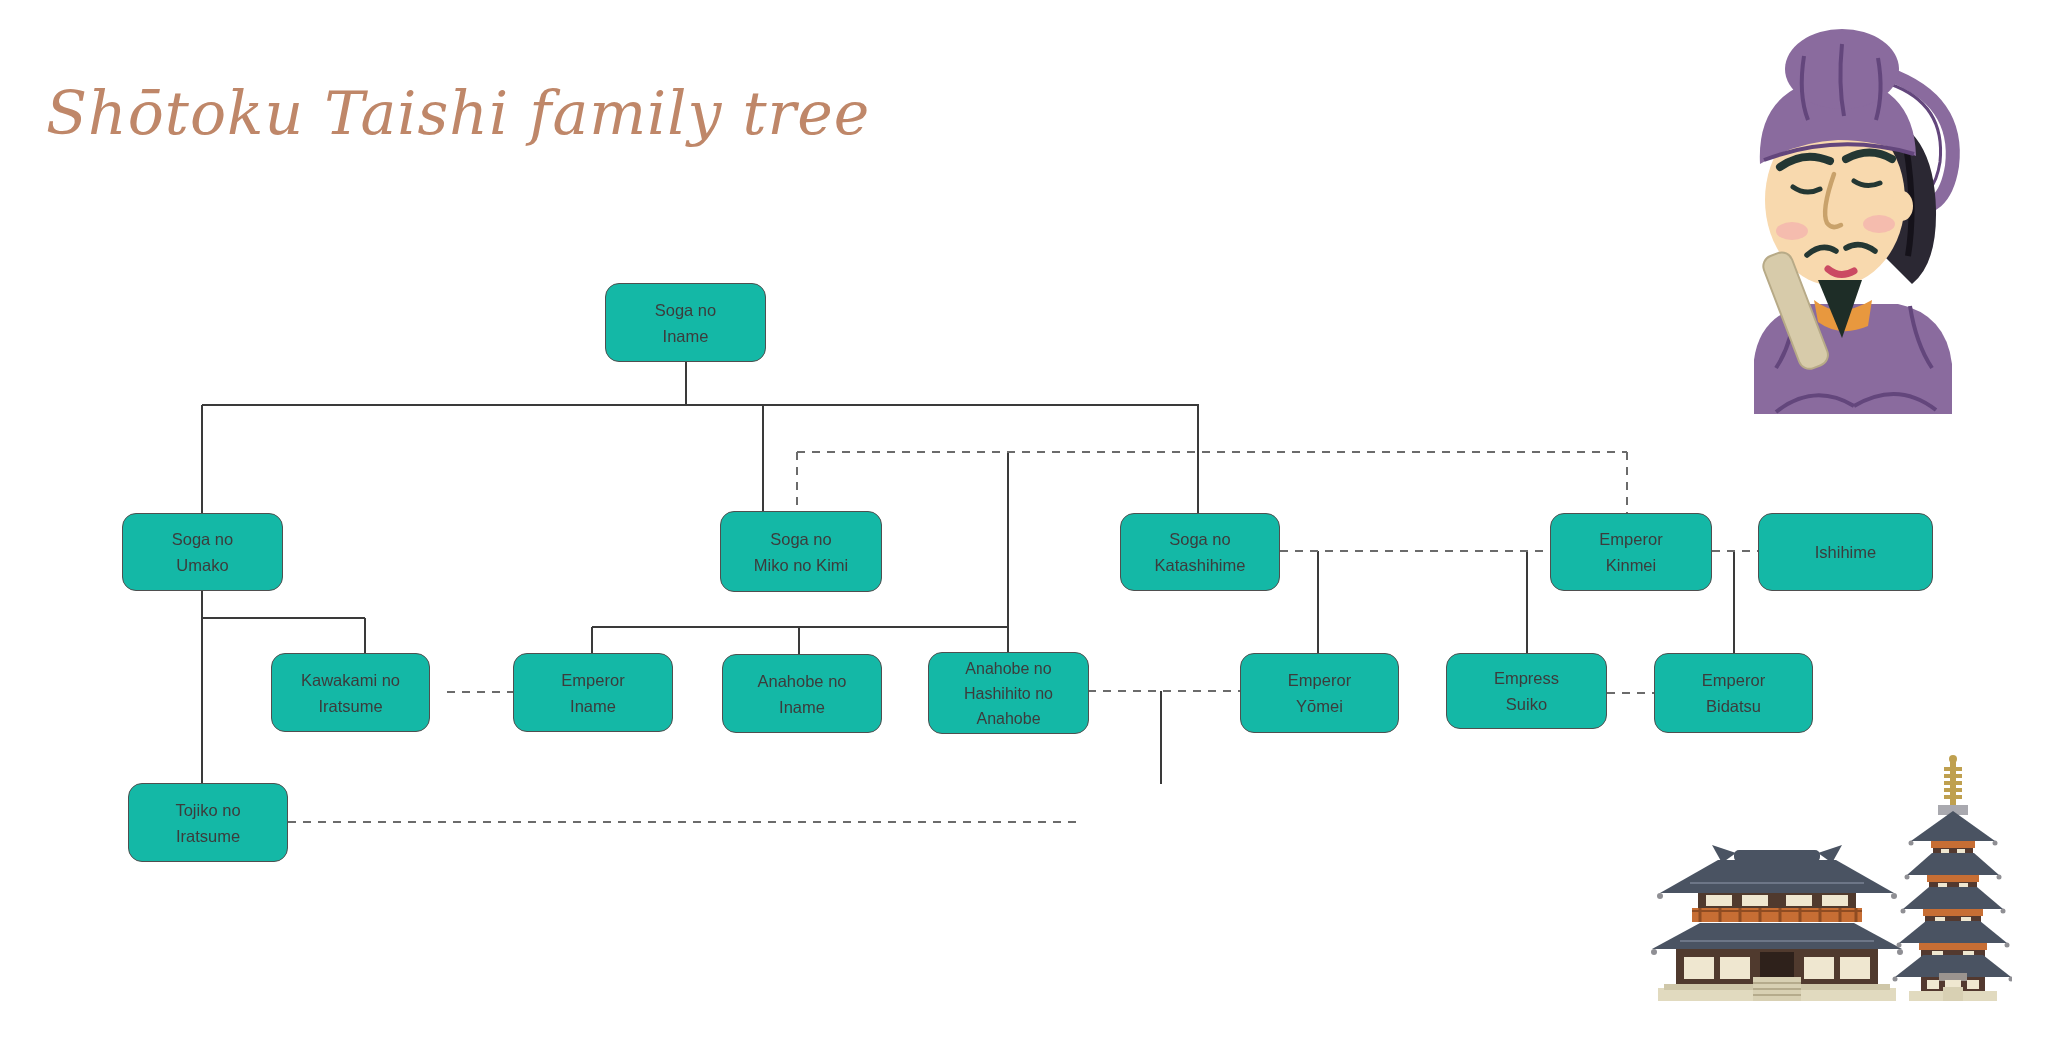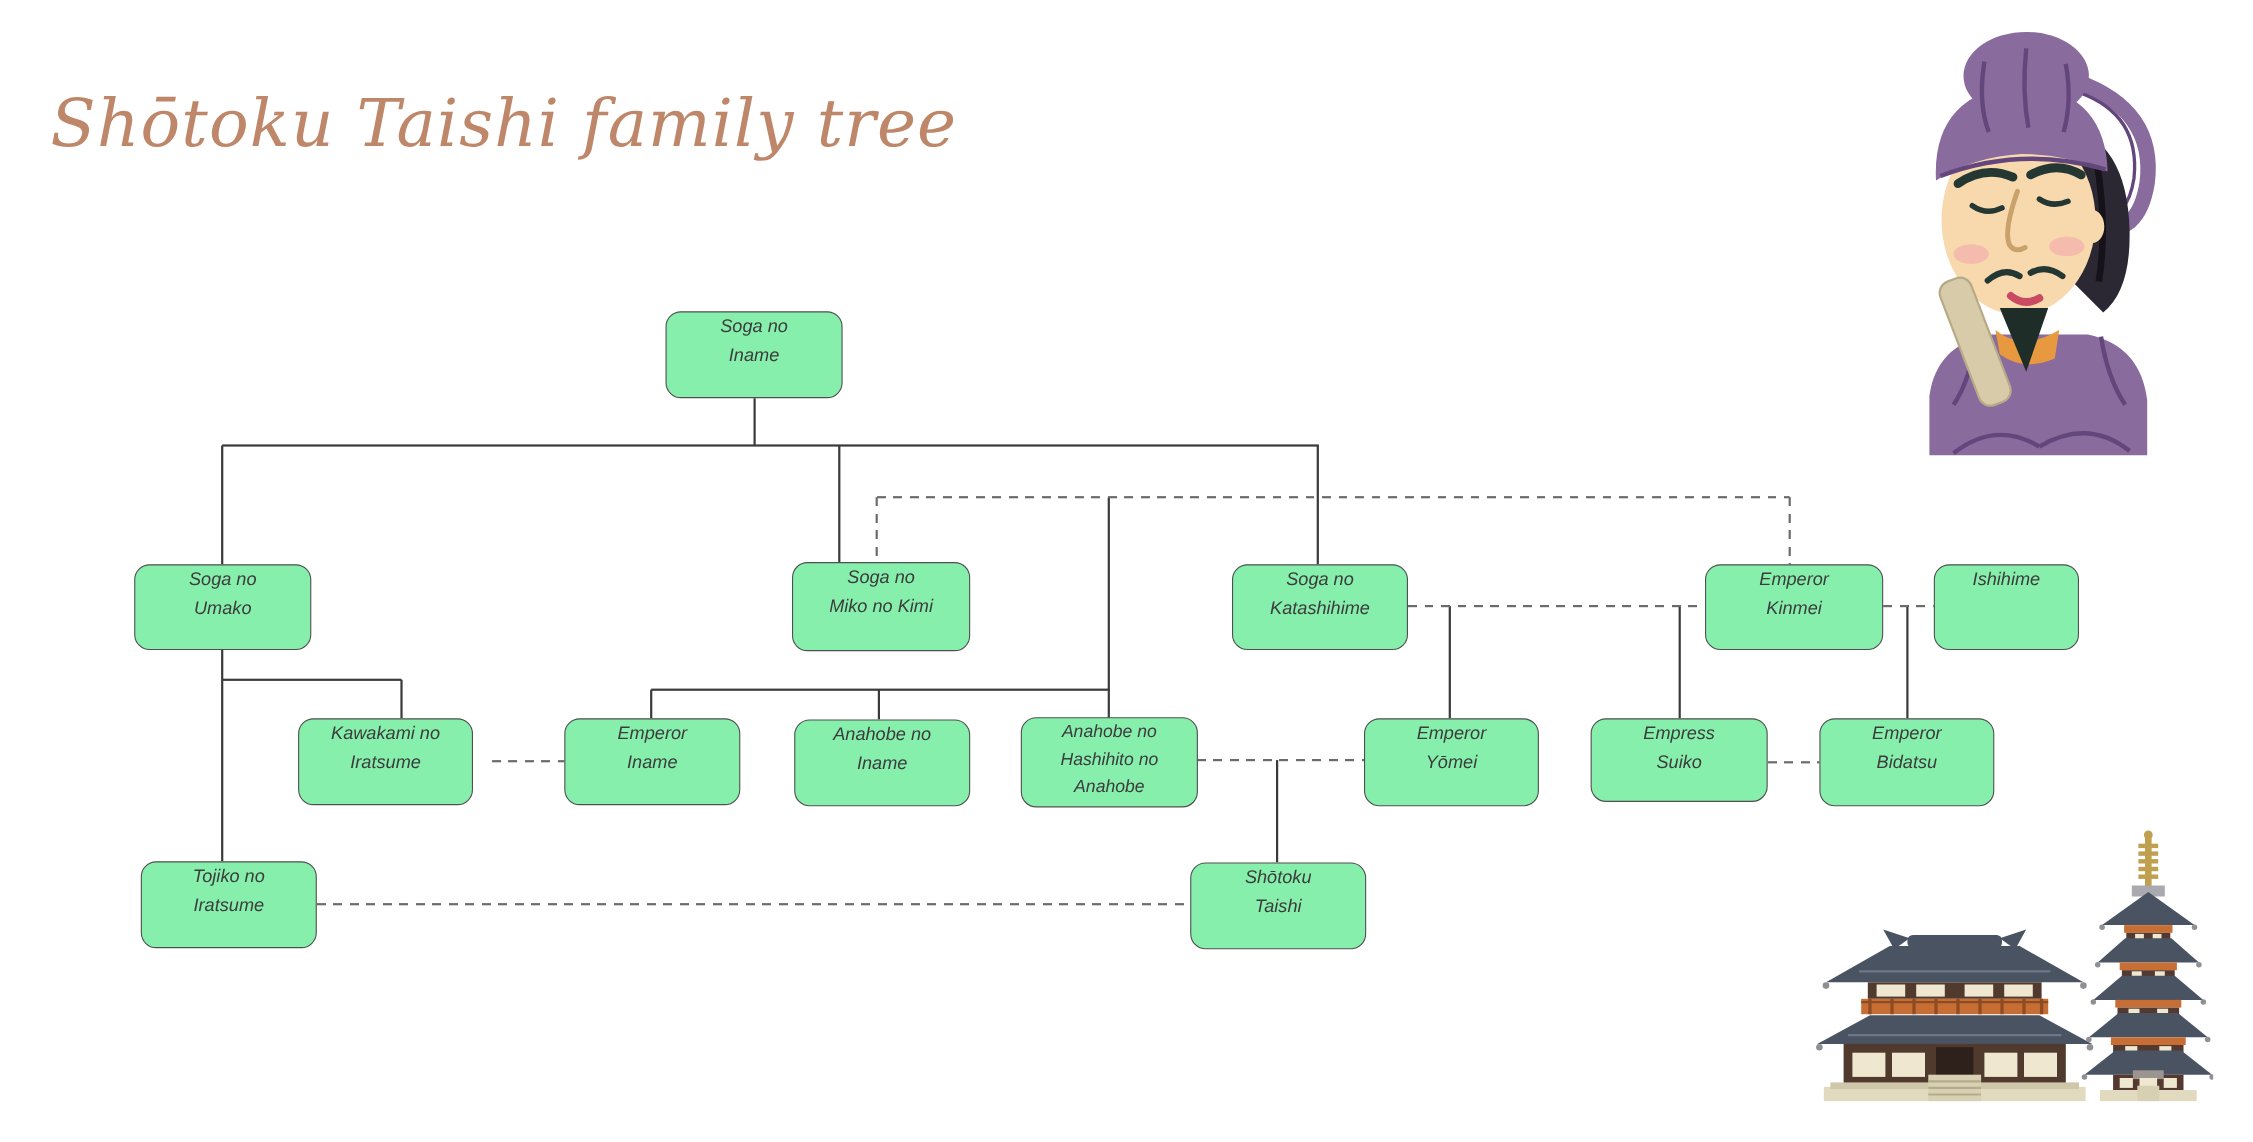--- a/index.html
+++ b/index.html
@@ -6,23 +6,23 @@
   body{width:2048px;height:1038px;overflow:hidden;font-family:"Liberation Sans",sans-serif;}
   #stage{position:relative;width:2048px;height:1038px;background:#ffffff;padding-left:16px;}
 
   #title{
     position:absolute;left:46px;top:78px;
     font-family:"DejaVu Serif",serif;font-style:italic;font-weight:400;
     font-size:60px;color:#bf8769;letter-spacing:1px;white-space:nowrap;
   }
 
   .node{
-    position:absolute;display:flex;flex-direction:column;align-items:center;
-    background:#86efac;border:1.6px solid #4f4f4f;border-radius:14px;
-    color:#3c3c3c;font-size:16.5px;line-height:26px;text-align:center;z-index:3;box-sizing:border-box;font-style:italic;
+    position:absolute;display:flex;flex-direction:column;align-items:center;justify-content:center;
+    background:#14b8a6;border:1.6px solid #4f4f4f;border-radius:14px;
+    color:#3c3c3c;font-size:16.5px;line-height:26px;text-align:center;z-index:3;box-sizing:border-box;
   }
   .node span{display:block;}
   .node.tight{line-height:25px;font-size:16px;}
 
   .sl{position:absolute;background:#3a3a3a;z-index:1;}
   .dh{position:absolute;height:2px;z-index:1;
       background:repeating-linear-gradient(90deg,#6b6b6b 0 8px,transparent 8px 15px);}
   .dv{position:absolute;width:2px;z-index:1;
       background:repeating-linear-gradient(180deg,#6b6b6b 0 8px,transparent 8px 15px);}
 
@@ -75,21 +75,21 @@
     <span>Miko no Kimi</span>
   </div>
   <div class="node" style="left:1120px;top:513px;width:160px;height:78px">
     <span>Soga no</span>
     <span>Katashihime</span>
   </div>
   <div class="node" style="left:1550px;top:513px;width:162px;height:78px">
     <span>Emperor</span>
     <span>Kinmei</span>
   </div>
-  <div class="node" style="left:1758px;top:513px;width:132px;height:78px">
+  <div class="node" style="left:1758px;top:513px;width:175px;height:78px">
     <span>Ishihime</span>
   </div>
   <div class="node" style="left:271px;top:653px;width:159px;height:79px">
     <span>Kawakami no</span>
     <span>Iratsume</span>
   </div>
   <div class="node" style="left:513px;top:653px;width:160px;height:79px">
     <span>Emperor</span>
     <span>Iname</span>
   </div>
@@ -110,24 +110,20 @@
     <span>Empress</span>
     <span>Suiko</span>
   </div>
   <div class="node" style="left:1654px;top:653px;width:159px;height:80px">
     <span>Emperor</span>
     <span>Bidatsu</span>
   </div>
   <div class="node" style="left:128px;top:783px;width:160px;height:79px">
     <span>Tojiko no</span>
     <span>Iratsume</span>
-  </div>
-  <div class="node" style="left:1082px;top:784px;width:160px;height:79px">
-    <span>Shōtoku</span>
-    <span>Taishi</span>
   </div>
 
   <svg class="illus" viewBox="0 0 230 400" style="left:1738px;top:14px;width:230px;height:400px">
 
     <path d="M150,60 Q222,86 214,152 Q206,202 168,192" stroke="#8a6b9e" stroke-width="14" fill="none" stroke-linecap="round"></path>
     <path d="M152,70 Q208,90 202,148 Q196,186 172,180" stroke="#63467c" stroke-width="3" fill="none"></path>
 
     <path d="M138,100 Q196,112 198,196 Q199,250 174,270 L144,240 Q158,185 142,140 Z" fill="#2b2833"></path>
     <path d="M168,132 Q178,192 170,242" stroke="#15121a" stroke-width="6" fill="none"></path>
 

